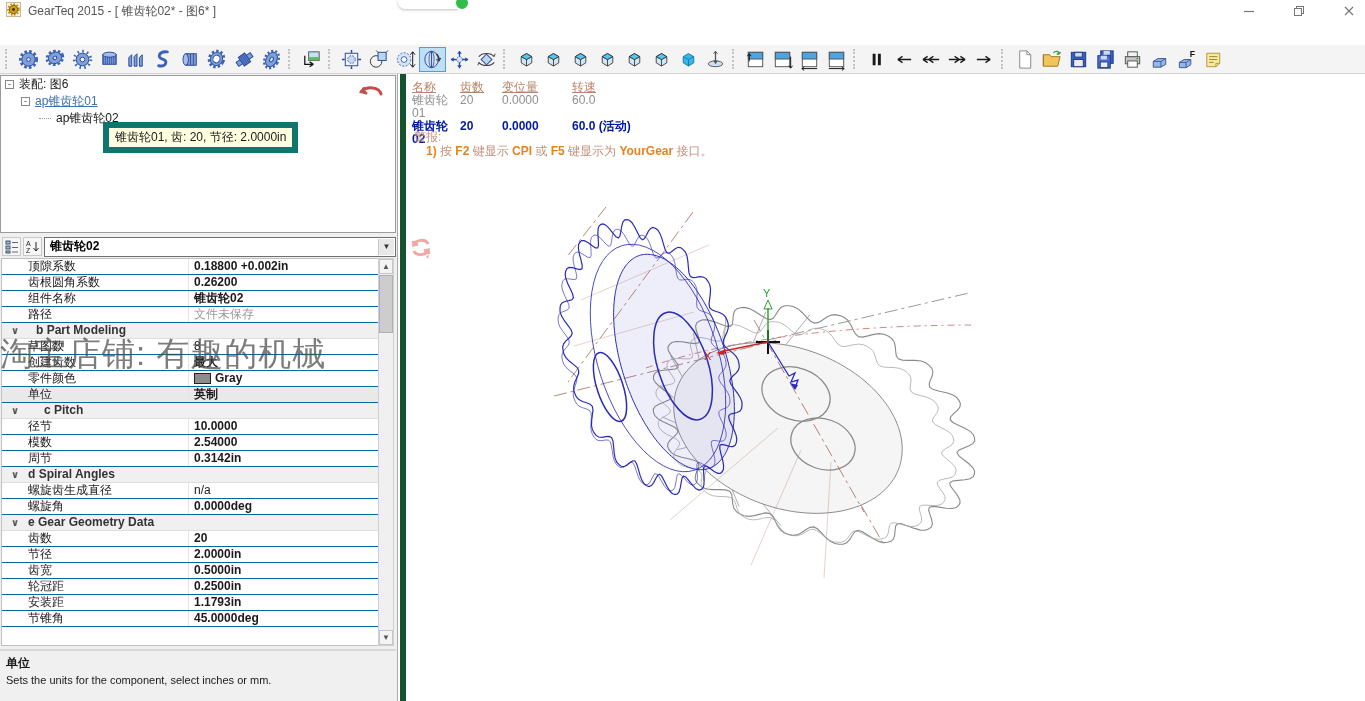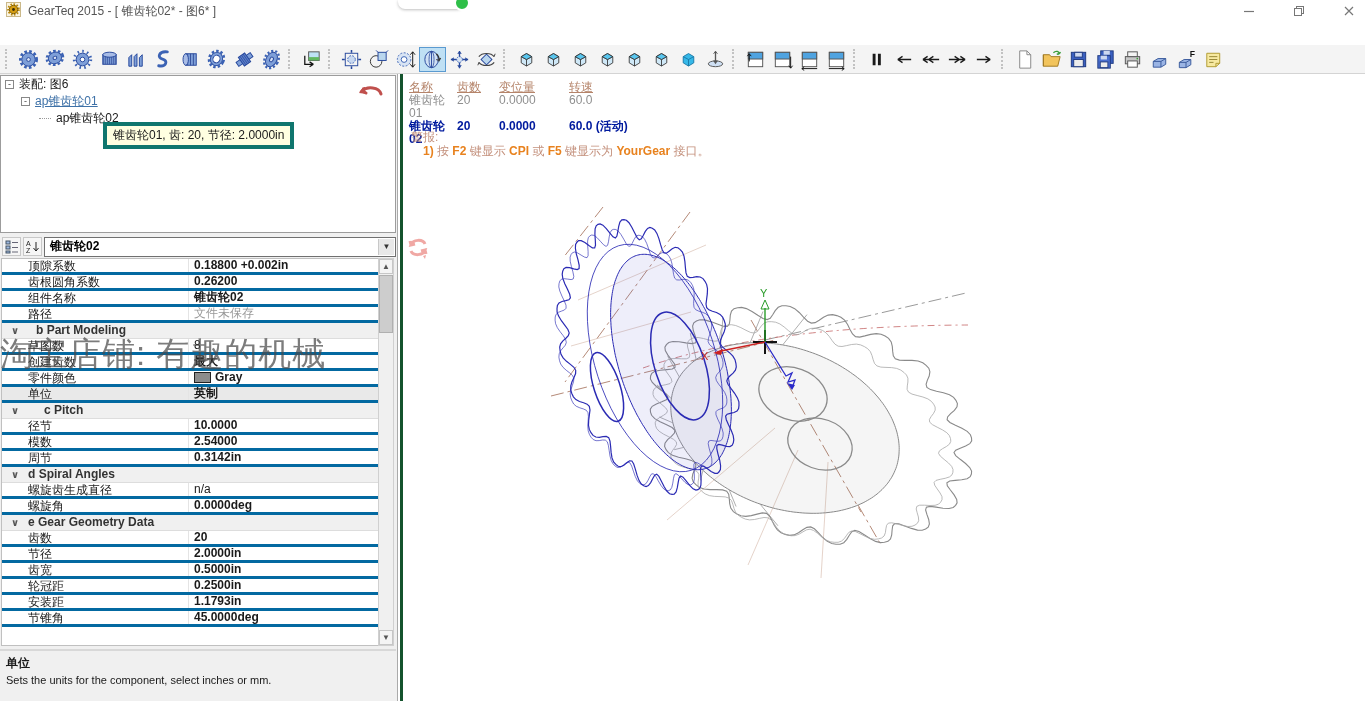--- a/index.html
+++ b/index.html
@@ -20,48 +20,48 @@
   .pill{position:absolute;left:398px;top:0;width:66px;height:9px;background:#fff;border-radius:0 0 7px 7px;box-shadow:0 1px 3px rgba(0,0,0,.25)}
   .pill .dot{position:absolute;right:-6px;top:-5px;width:16px;height:16px;border-radius:50%;background:#2fbf49;border:2px solid #fff}
 
   
   .left-panel{position:absolute;top:74px;left:0;width:398px;bottom:0;background:#f0f0f0;border-right:1px solid #aaa}
   .tree-box{position:absolute;top:1px;left:0;width:396px;height:158px;background:#fff;border:1px solid #9c9c9c;font-size:12px;color:#1a1a1a}
   .trow{display:flex;align-items:center;height:17px;gap:5px}
   .pm{width:9px;height:9px;border:1px solid #888;background:#fff;font-size:9px;line-height:7px;text-align:center;color:#444;flex:0 0 9px}
   .tree-link{color:#3f72a8;text-decoration:underline}
   .dotlead{width:12px;border-bottom:1px dotted #999;height:1px}
-  .tooltip{position:absolute;left:102px;top:46px;background:#ffffe1;border:4px solid #0f766e;padding:1px 6px;font-size:12px;color:#1a1a1a;white-space:nowrap}
+  .tooltip{position:absolute;left:102px;top:46px;background:#ffffe1;border:6px solid #0f766e;padding:1px 6px;font-size:12px;color:#1a1a1a;white-space:nowrap}
   .redo-ico{position:absolute;right:12px;top:8px}
 
   .prop-header{position:absolute;top:162px;left:2px;width:394px;height:21px;display:flex;align-items:center;gap:2px}
   .phbtn{width:19px;height:19px;border:1px solid #c8c8c8;background:#f6f6f6;display:flex;align-items:center;justify-content:center}
   .combo{flex:1;height:20px;background:#fff;border:1px solid #707070;display:flex;align-items:center;font-size:12px;font-weight:bold;padding-left:5px;position:relative}
   .combo .arrowbtn{position:absolute;right:1px;top:1px;bottom:1px;width:16px;background:#e8e8e8;border-left:1px solid #c8c8c8;display:flex;align-items:center;justify-content:center;font-size:8px;color:#333}
 
   .prop-grid{position:absolute;top:184px;left:1px;width:377px;height:388px;background:#fff;border:1px solid #c0c0c0;border-right:none;overflow:hidden}
-  .prow{display:flex;height:16px;font-size:12px;line-height:15px;border-bottom:3px solid #0369a1;color:#1a1a1a}
+  .prow{display:flex;height:16px;font-size:12px;line-height:15px;border-bottom:1px solid #0369a1;color:#1a1a1a}
   .prow .lbl{width:186px;padding-left:26px;white-space:nowrap;overflow:hidden}
   .prow .val{flex:1;padding-left:5px;border-left:1px solid #e4e4e4;white-space:nowrap;display:flex;align-items:center;gap:4px}
   .prow.cat{background:#f0f0f0;font-weight:bold;color:#333;border-bottom:1px solid #ddd}
   .prow.cat .chev{width:26px;text-align:center;font-size:10px;color:#555}
   .prow.sel{background:#e9e9e9}
   .b{font-weight:bold}.muted{color:#999}
   .swatch{display:inline-block;width:17px;height:11px;background:#8c8c8c;border:1px solid #222}
   .watermark{position:absolute;top:258px;left:0;width:428px;font-size:33px;color:#4a4a4a;opacity:.72;white-space:nowrap;overflow:hidden;letter-spacing:1px;pointer-events:none;z-index:5}
 
   .pscroll{position:absolute;top:184px;left:378px;width:16px;height:388px;background:#f0f0f0;border:1px solid #d0d0d0}
   .sbtn{position:absolute;left:0;width:14px;height:15px;background:#f4f4f4;border:1px solid #c6c6c6;font-size:8px;color:#555;display:flex;align-items:center;justify-content:center}
   .sthumb{position:absolute;left:0;top:16px;width:14px;height:58px;background:#cdcdcd;border:1px solid #b0b0b0}
 
   .prop-desc{position:absolute;left:0;right:1px;bottom:0;top:575px;background:#f0f0f0;border-top:2px solid #d8d8d8;padding:4px 6px;font-size:11px;color:#1a1a1a}
   .prop-desc .t{font-size:12px;font-weight:bold;margin-bottom:2px}
 
   
-  .viewport{position:absolute;left:400px;top:74px;right:0;bottom:0;background:#fff;border-left:3px solid #14532d}
+  .viewport{position:absolute;left:400px;top:74px;right:0;bottom:0;background:#fff;border-left:6px solid #14532d}
   .gear-table{position:absolute;left:6px;top:7px;display:grid;grid-template-columns:48px 42px 70px 120px;font-size:12px;line-height:13px}
   .gth{color:#b5846a;text-decoration:underline}
   .gt-inactive{color:#8f8f8f}
   .gt-active{color:#001a9e;font-weight:bold}
   .alert{position:absolute;left:8px;top:56px;font-size:12px;line-height:14px;color:#c4917d}
   .alert .line{padding-left:12px}
   .alert .hl{color:#e8821e;font-weight:bold}
   .rotate-ico{position:absolute;left:4px;top:162px}
   svg.scene{position:absolute;left:0;top:0}
   text{font-family:"Liberation Sans","DejaVu Sans",sans-serif}

